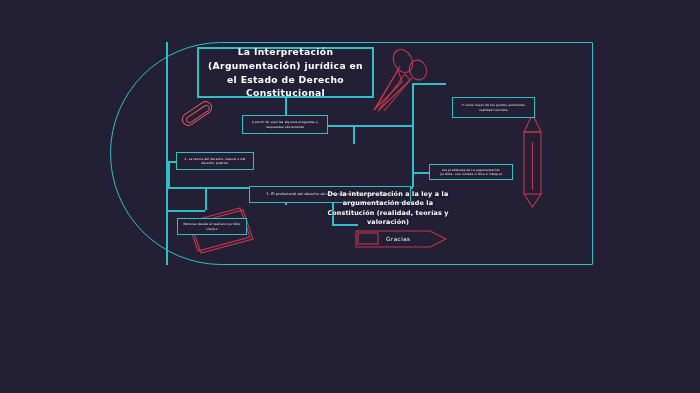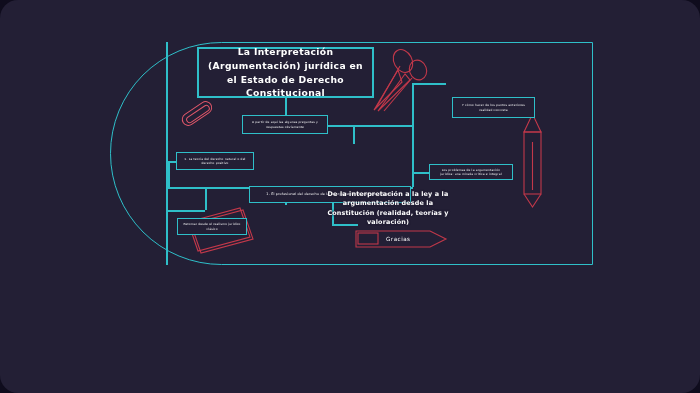--- a/index.html
+++ b/index.html
@@ -1,18 +1,18 @@
 <!DOCTYPE html>
 <html><head>
 <meta charset="utf-8">
 <title>Prezi Canvas</title>
 <style>
   html,body{margin:0;padding:0;background:#0f0c1d;}
   body{width:700px;height:393px;overflow:hidden;font-family:"DejaVu Sans",sans-serif;}
-  #stage{position:relative;width:700px;height:393px;background:#231f35;overflow:hidden;border-radius:18px;}
+  #stage{position:relative;width:700px;height:393px;background:#231f35;overflow:hidden;}
 
   
   .frame{
     position:absolute;left:110px;top:42px;width:483px;height:223px;
     border:1.5px solid #2fbfc9;
     border-radius:120px 0 0 120px;
     box-sizing:border-box;
     pointer-events:none;
   }
   .frame-notch{

